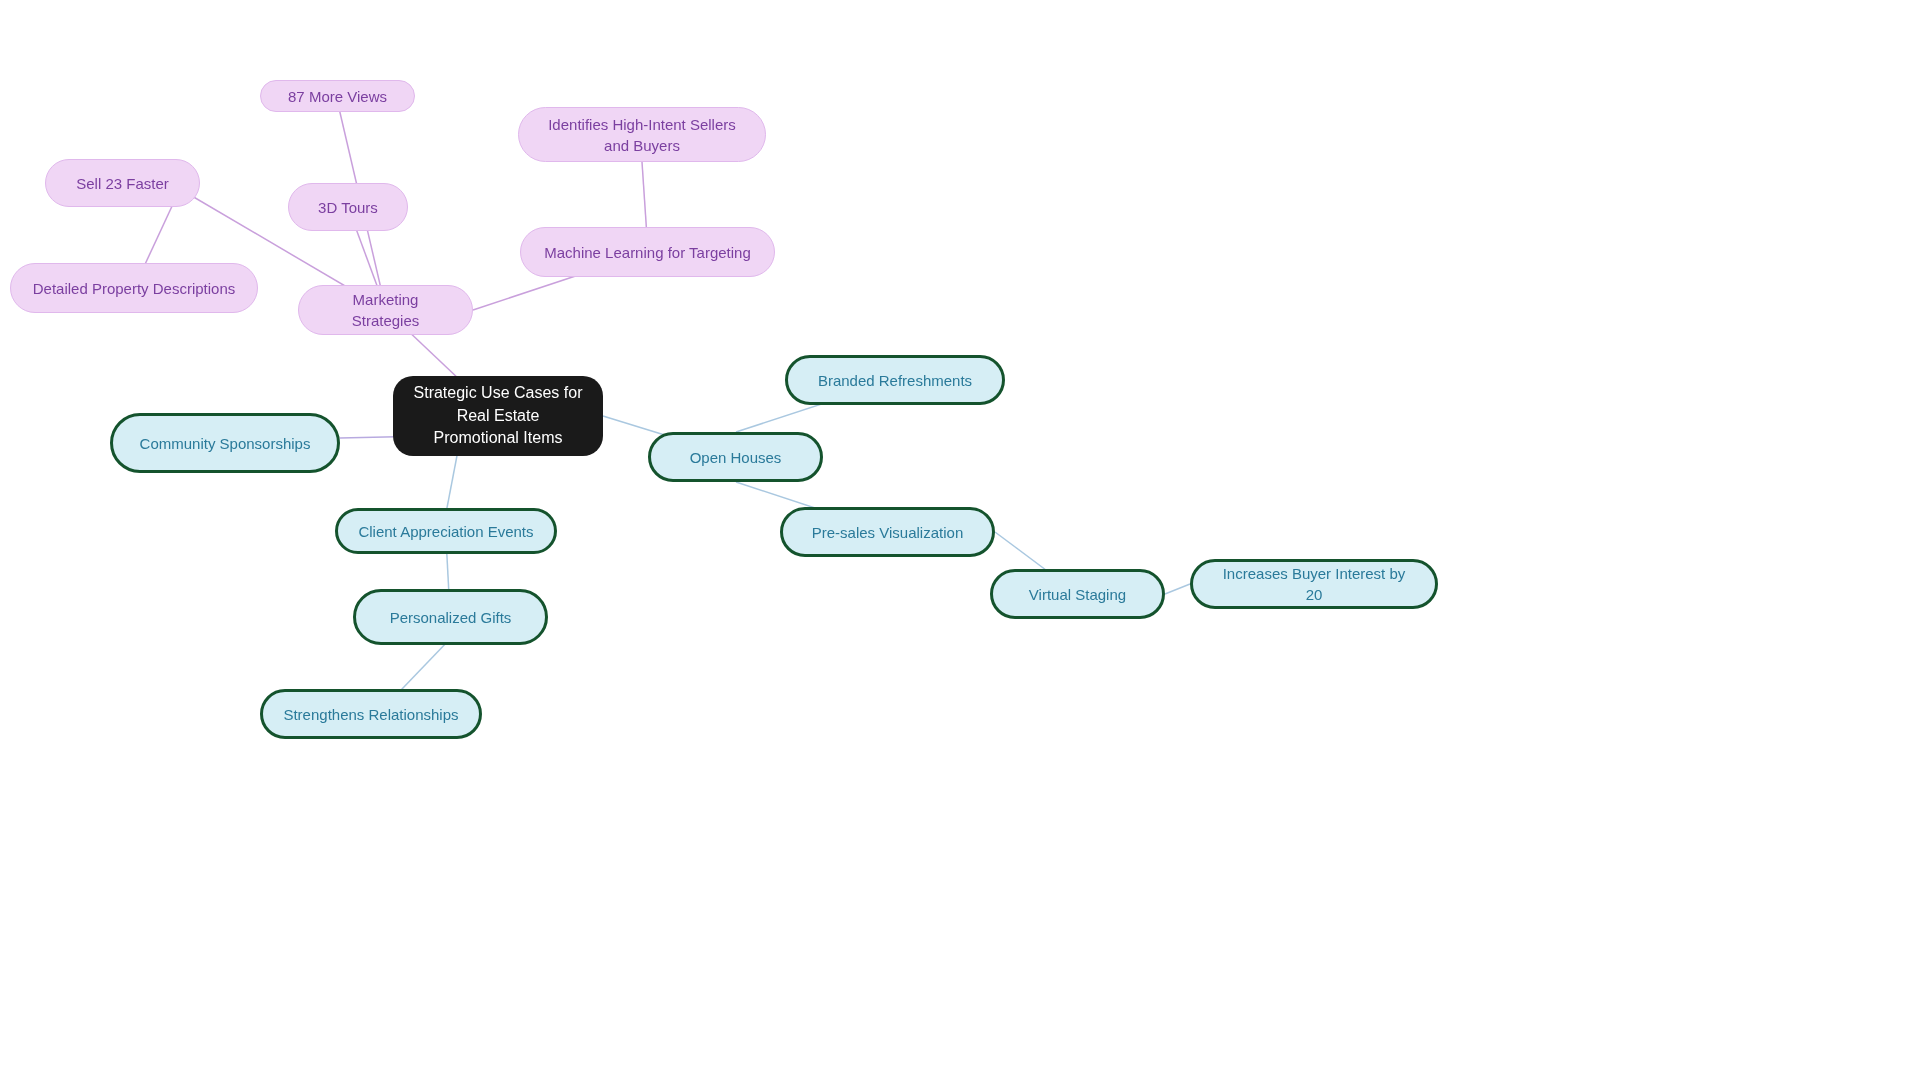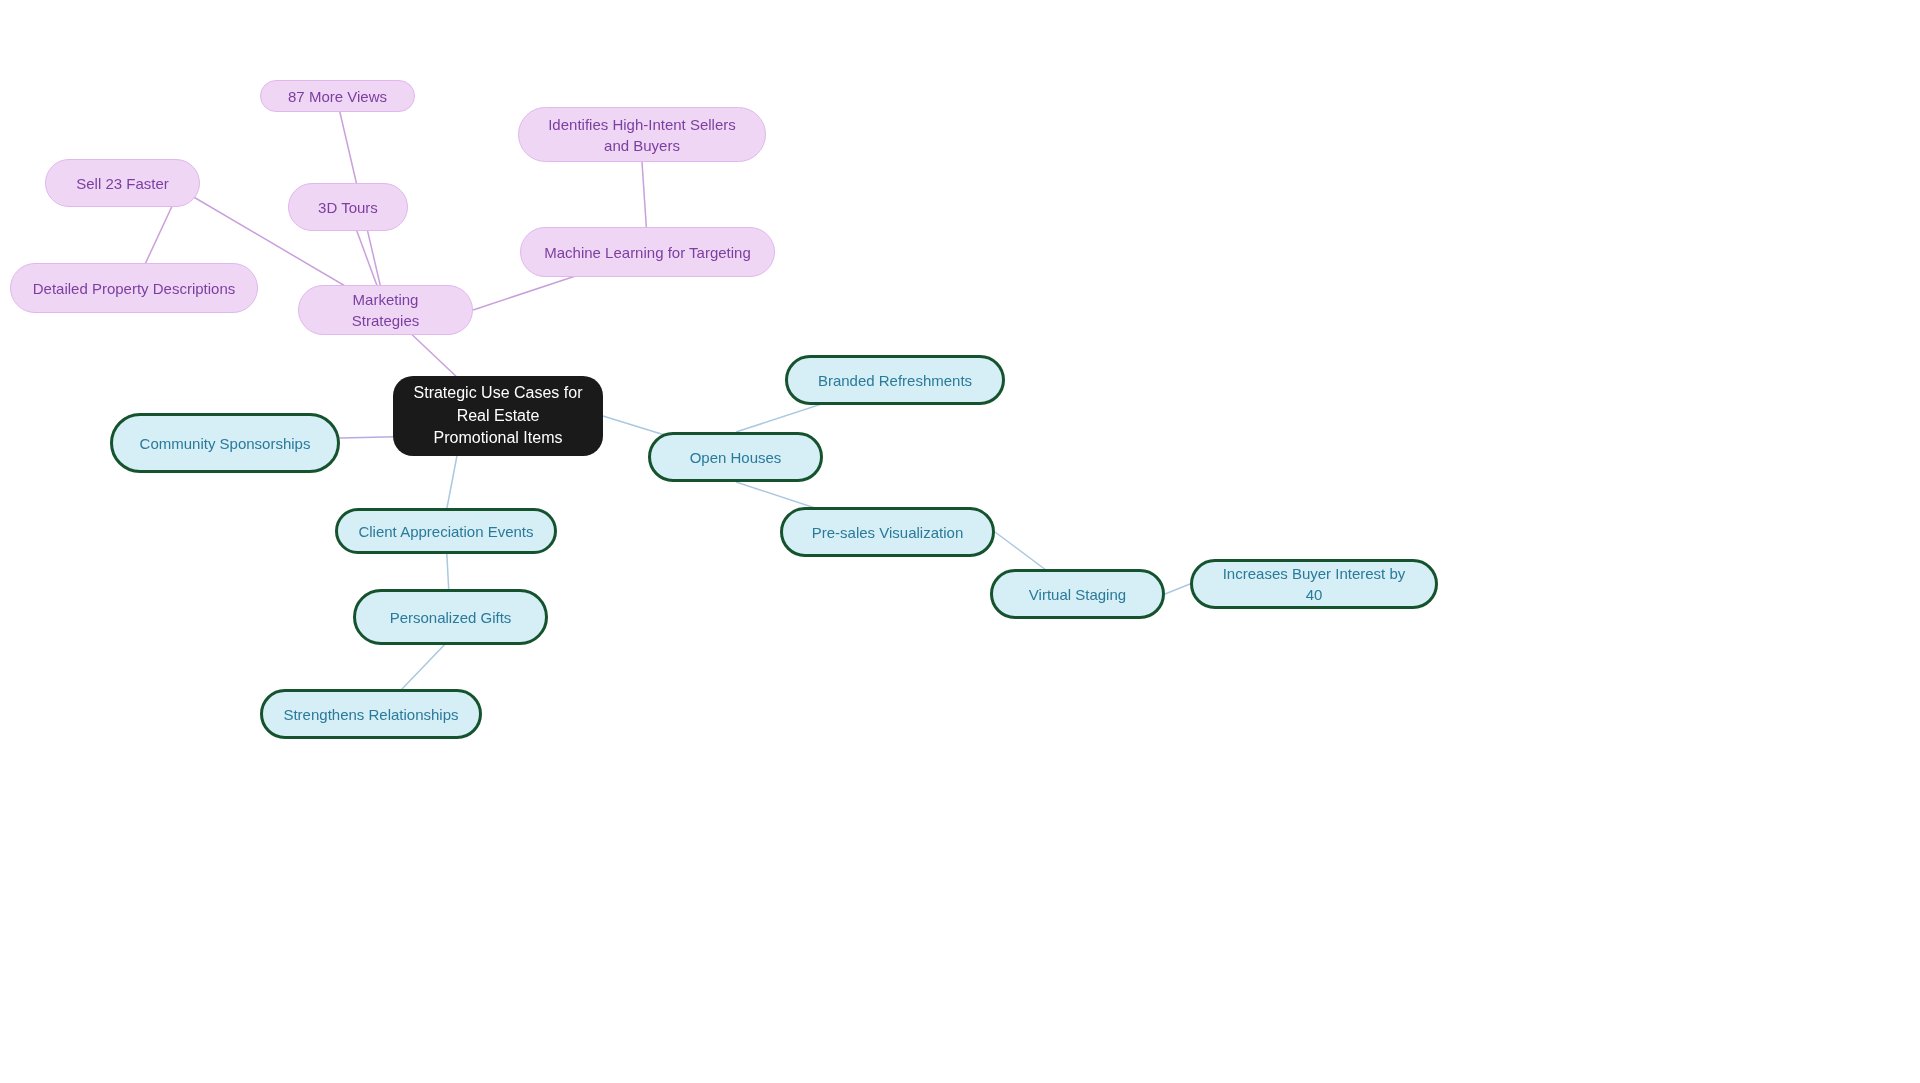--- a/index.html
+++ b/index.html
@@ -194,13 +194,13 @@
 <div class="node node-blue node-strengthens">Strengthens Relationships</div>
 
 <div class="node node-blue node-openhouses">Open Houses</div>
 
 <div class="node node-blue node-brandedrefresh">Branded Refreshments</div>
 
 <div class="node node-blue node-presales">Pre-sales Visualization</div>
 
 <div class="node node-blue node-virtualstaging">Virtual Staging</div>
 
-<div class="node node-blue node-increasesbuyerinterest">Increases Buyer Interest by 40</div>
+<div class="node node-blue node-increasesbuyerinterest">Increases Buyer Interest by 20</div>
 
 </body></html>

